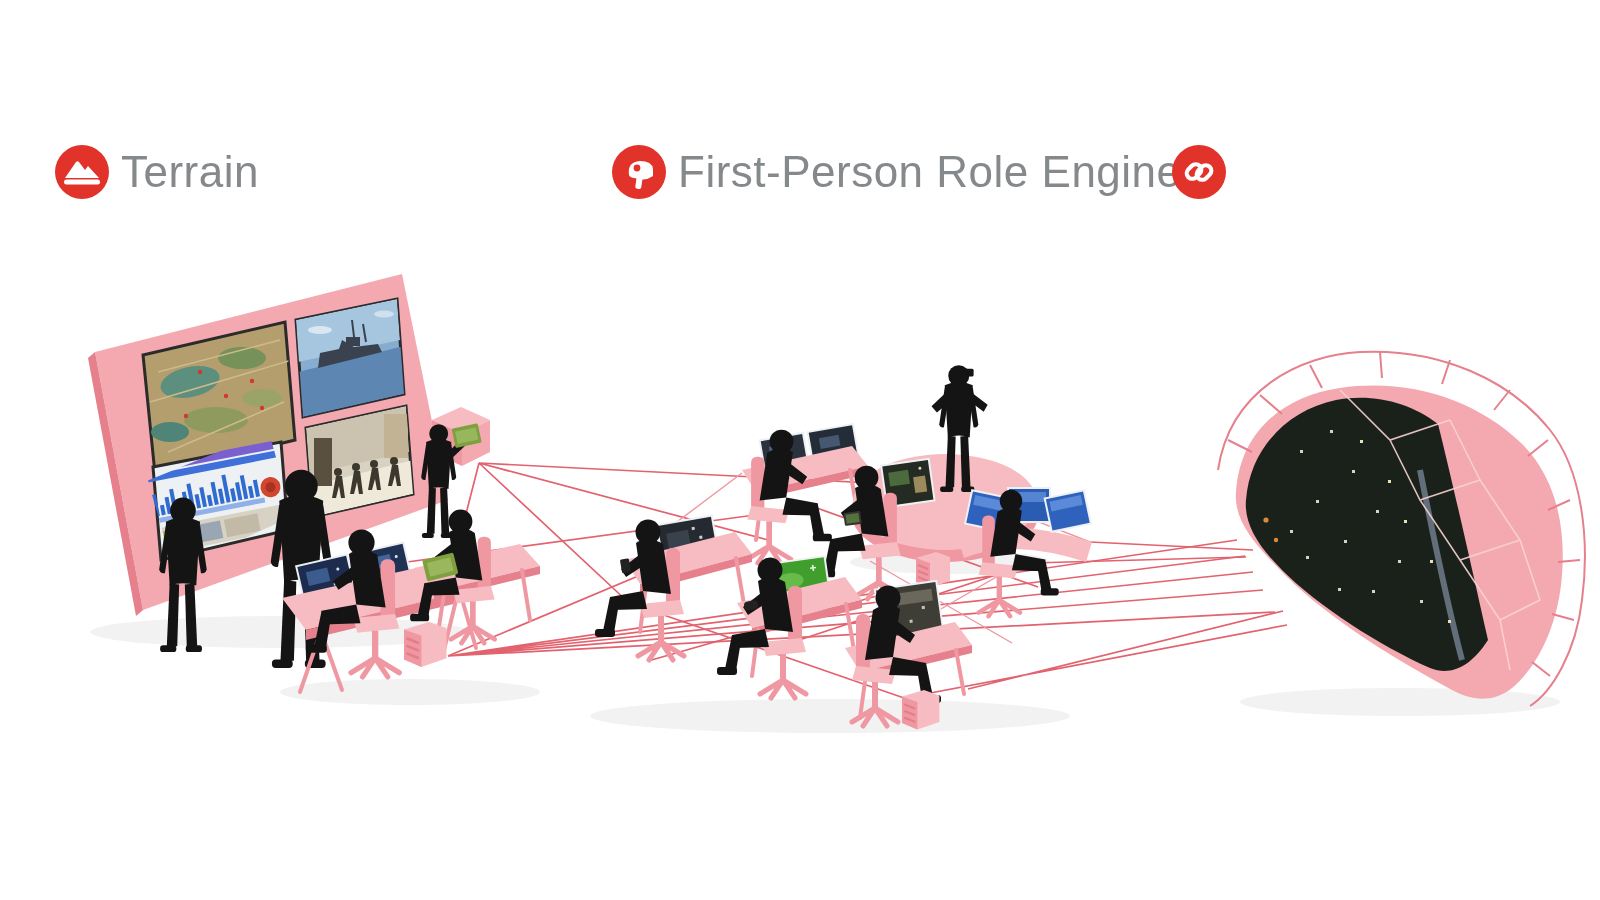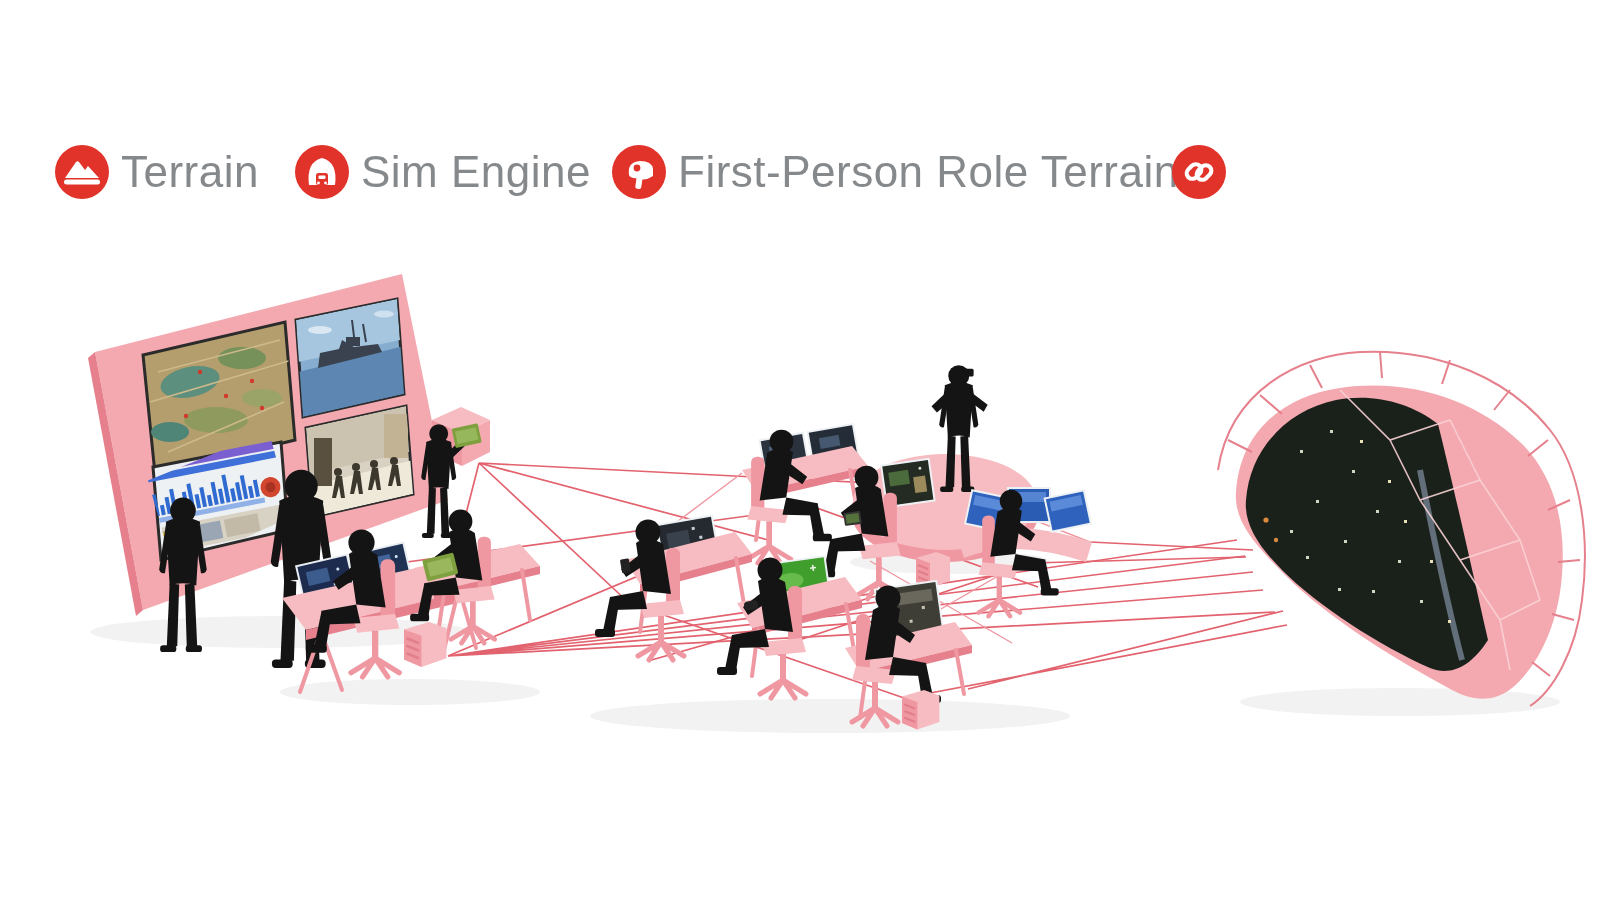--- a/index.html
+++ b/index.html
@@ -422,44 +422,31 @@
       <span class="licon">
         <svg viewBox="0 0 54 54">
           <circle cx="27" cy="27" r="27" fill="var(--legend-red)"></circle>
           <path d="M10,33 L21,17 Q22.5,15.5 24,17 L30,25 L33,21 L44,33 Z" fill="#fff"></path>
           <rect x="9" y="34.5" width="36" height="5" rx="2.5" fill="#fff"></rect>
         </svg>
       </span>
       <span class="llabel">Terrain</span>
     </div>
 
-    <div class="legend-item" style="left:295px">
-      <span class="licon">
-        <svg viewBox="0 0 54 54">
-          <circle cx="27" cy="27" r="27" fill="var(--legend-red)"></circle>
-          <path d="M14,40 Q11,17 27,13 Q43,17 40,40 Z" fill="#fff"></path>
-          <rect x="21" y="28" width="12" height="12" rx="2.5" fill="var(--legend-red)"></rect>
-          <rect x="23.5" y="30.5" width="7" height="3.5" rx="1" fill="#fff"></rect>
-          <circle cx="23.5" cy="38" r="1.4" fill="#fff"></circle>
-            <circle cx="30.5" cy="38" r="1.4" fill="#fff"></circle>
-        </svg>
-      </span>
-      <span class="llabel">Sim Engine</span>
-    </div>
 
     <div class="legend-item" style="left:612px">
       <span class="licon">
         <svg viewBox="0 0 54 54">
           <circle cx="27" cy="27" r="27" fill="var(--legend-red)"></circle>
           <path d="M17,30 Q15,17 28,16 Q40,16 41,24 L41,31 Q34,36 27,34 L22,33 Q18,32.5 17,30 Z" fill="#fff"></path>
           <rect x="24" y="31" width="6" height="13" rx="2" fill="#fff" transform="rotate(8 27 37)"></rect>
           <circle cx="25" cy="23" r="3.4" fill="var(--legend-red)"></circle>
         </svg>
       </span>
-      <span class="llabel">First-Person Role Terrain</span>
+      <span class="llabel">First-Person Role Engine</span>
     </div>
 
     <div class="legend-item" style="left:1172px">
       <span class="licon">
         <svg viewBox="0 0 54 54">
           <circle cx="27" cy="27" r="27" fill="var(--legend-red)"></circle>
           <g fill="none" stroke="#fff" stroke-width="4.2">
             <rect x="14" y="21" width="16" height="11" rx="5.5" transform="rotate(-45 22 26.5)"></rect>
             <rect x="24" y="22" width="16" height="11" rx="5.5" transform="rotate(-45 32 27.5)"></rect>
           </g>

